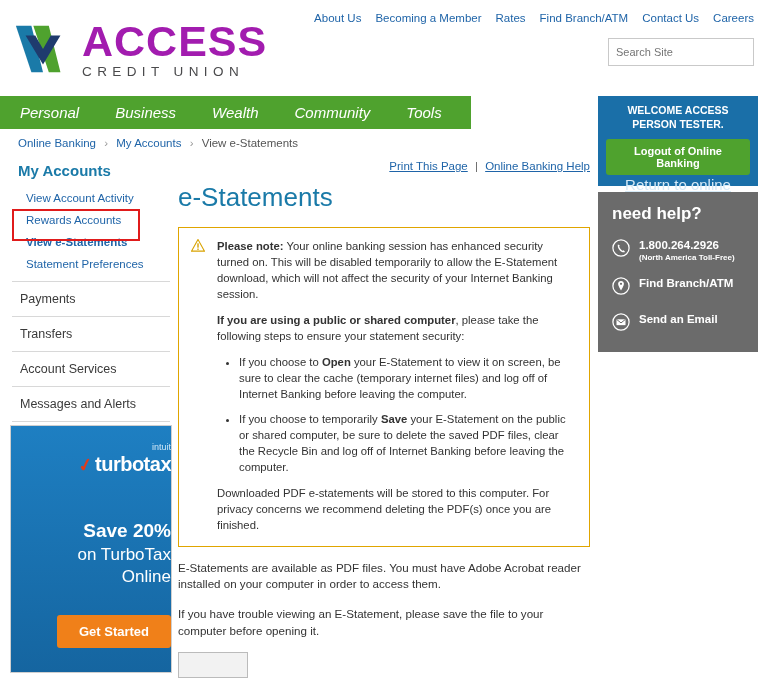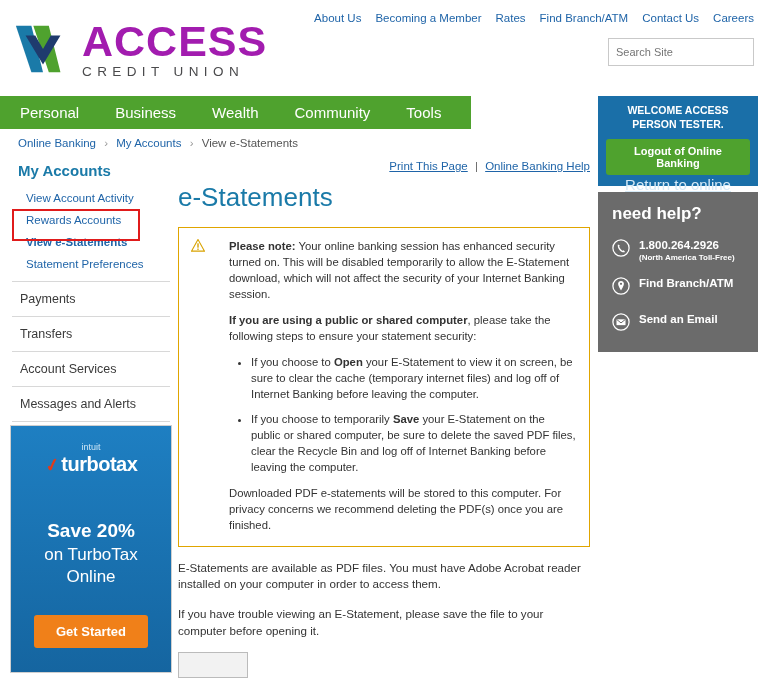--- a/index.html
+++ b/index.html
@@ -57,21 +57,21 @@
   .logo-cu {
     font-size: 13.5px; color: #4a4a4c; letter-spacing: 5.4px;
     margin-top: 2px; font-family: "Liberation Sans", sans-serif;
   }
 
   
   .main-nav {
     position: absolute; left: 0; top: 96px;
     width: 471px; height: 33px;
     background: #4fa22e;
-    display: flex; align-items: center;
+    display: flex; align-items: center; font-style: italic;
   }
   .main-nav .item {
     color: #fff; font-size: 15px; padding: 0 18px;
     line-height: 33px; cursor: pointer; white-space: nowrap;
   }
   .main-nav .item:first-child { padding-left: 20px; }
 
   
   .breadcrumb {
     position: absolute; left: 18px; top: 137px;
@@ -107,21 +107,21 @@
     border: 2px solid #e01b1b; pointer-events: none;
     z-index: 5;
   }
 
   
   .promo {
     position: absolute; left: 10px; top: 425px;
     width: 162px; height: 248px;
     background: linear-gradient(#1e7fc2, #1565a0);
     border: 1px solid #cfcfcf;
-    color: #fff; text-align: center;
+    color: #fff; text-align: right;
   }
   .promo .intuit {
     font-size: 9px; color: #cfe6f6; margin-top: 16px;
   }
   .promo .tt-logo {
     font-size: 20px; font-weight: bold; color: #fff;
     letter-spacing: -0.5px; margin-top: 1px;
   }
   .promo .tt-check {
     display: inline-block; color: #e03c1a; font-size: 18px;
@@ -153,21 +153,21 @@
   h1.page-title {
     margin: 22px 0 14px 0; font-size: 26px; color: #1a7aa8;
     font-weight: normal;
   }
 
   .notice {
     border: 1px solid #e0a500; background: #fff;
     padding: 10px 12px 12px 12px; font-size: 11.3px;
     line-height: 1.42; color: #333;
   }
-  .notice .row { display: flex; gap: 24px; }
+  .notice .row { display: flex; gap: 12px; }
   .warn-icon { flex: 0 0 auto; margin-top: 1px; }
   .notice p { margin: 0 0 10px 0; }
   .notice p.last { margin-bottom: 0; }
   .notice ul { margin: 0 0 10px 0; padding-left: 22px; }
   .notice li { margin-bottom: 9px; }
 
   .body-text {
     font-size: 11.6px; line-height: 1.45; color: #333;
     margin: 13px 0 0 0;
   }

